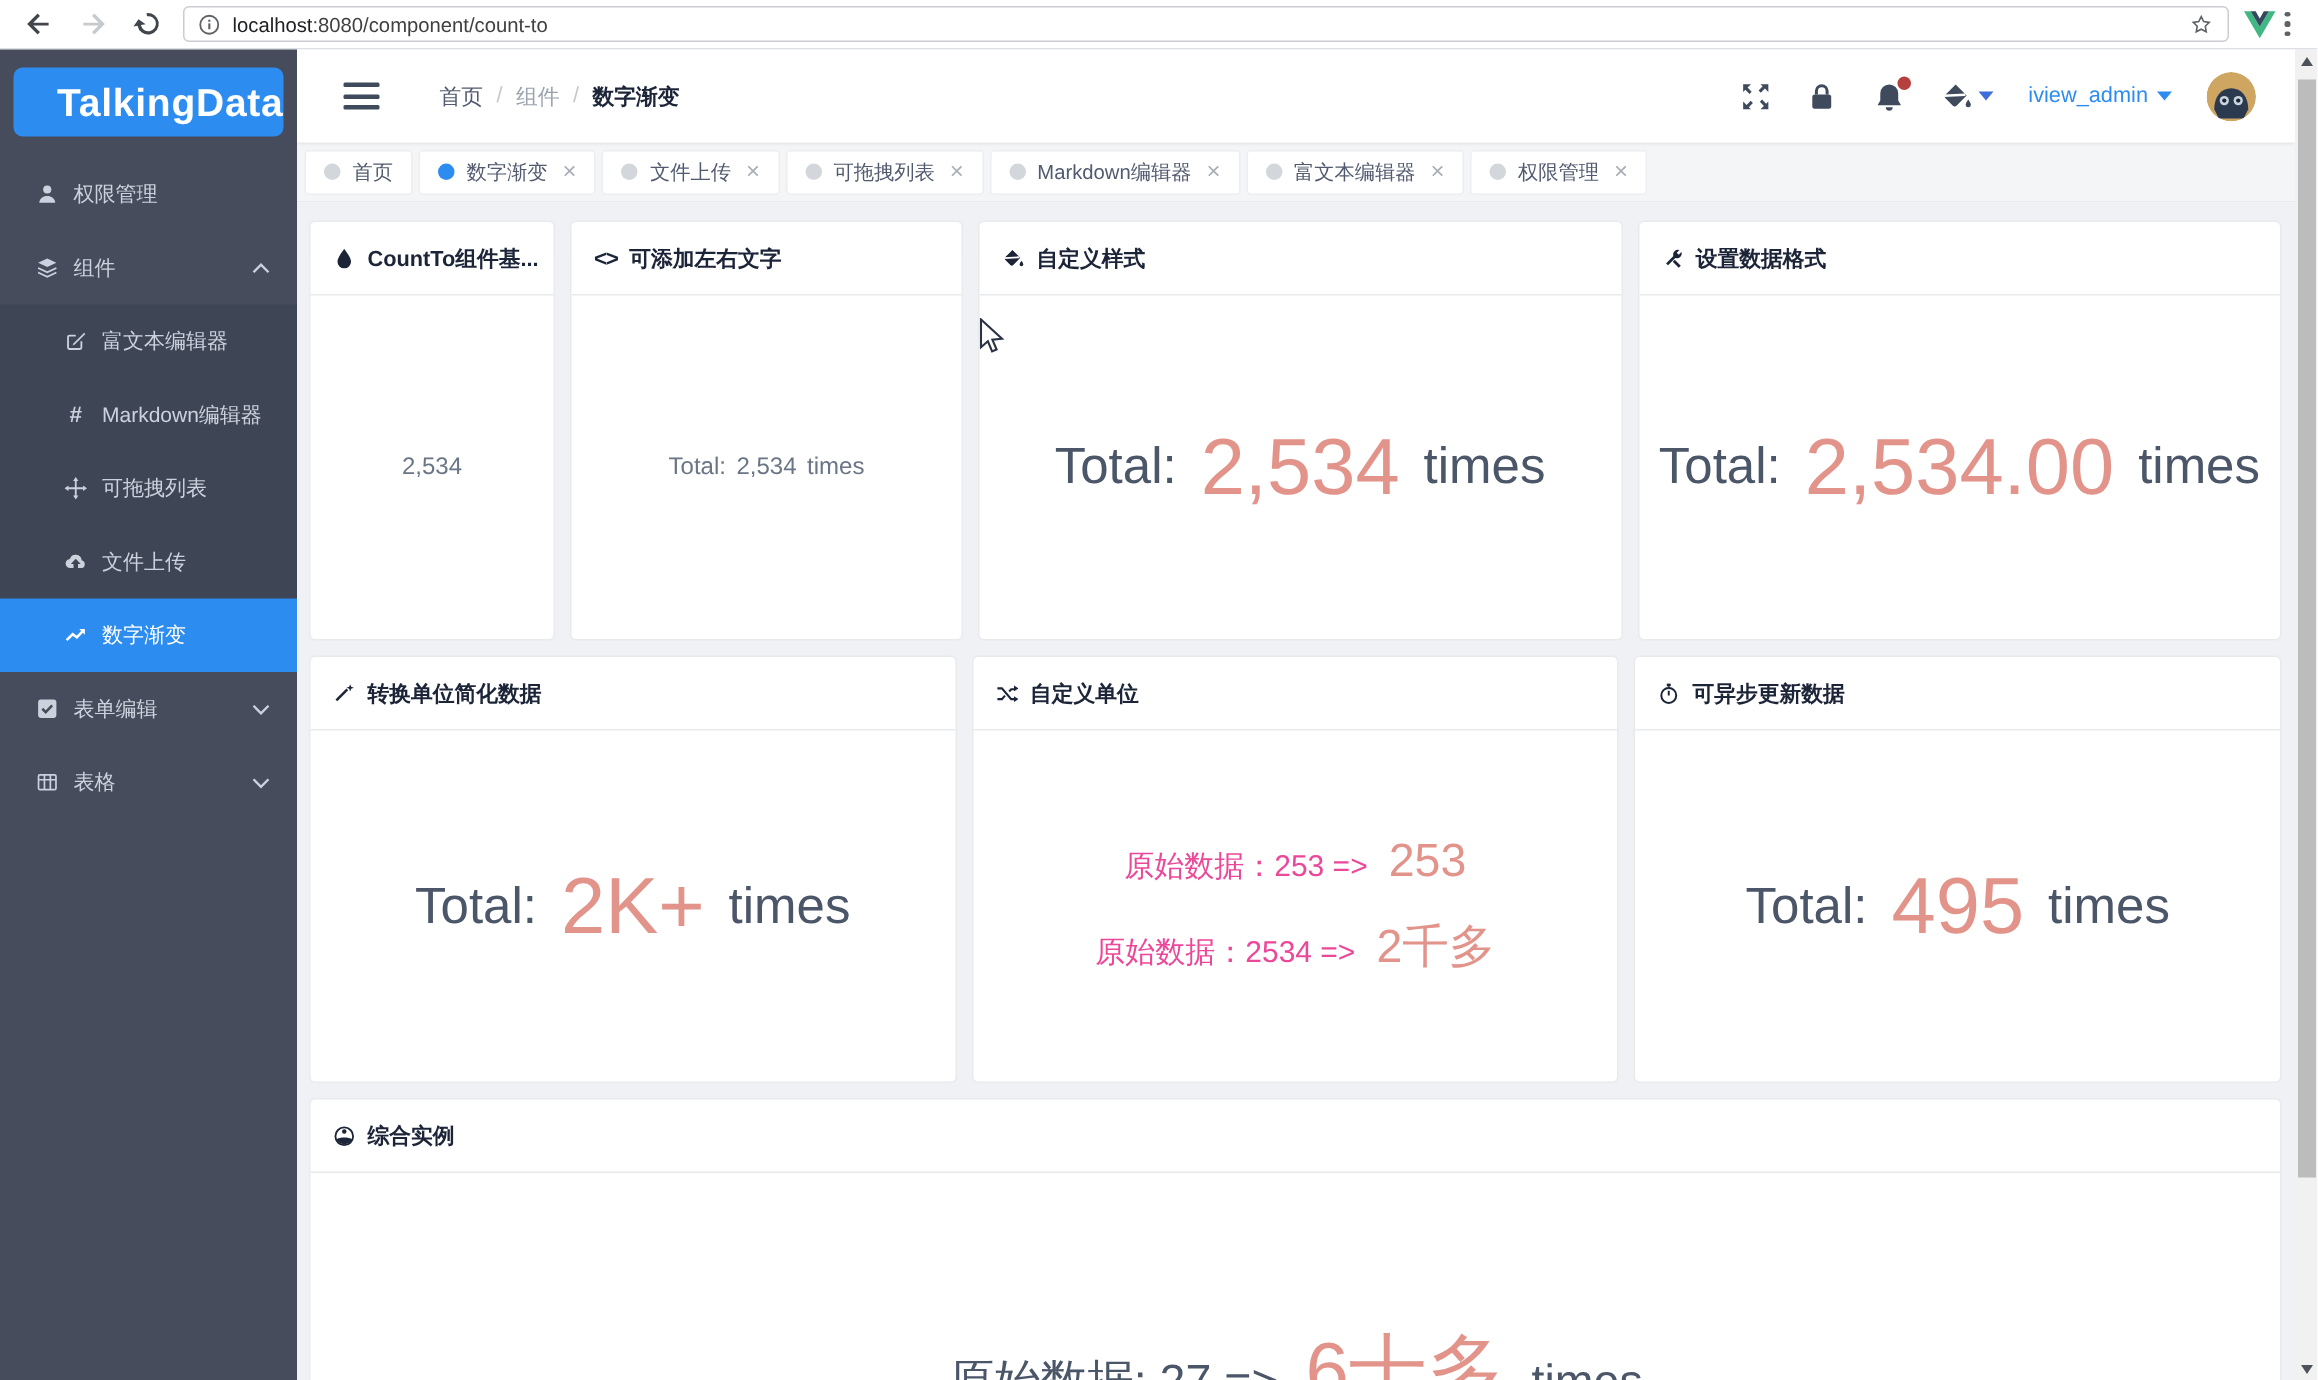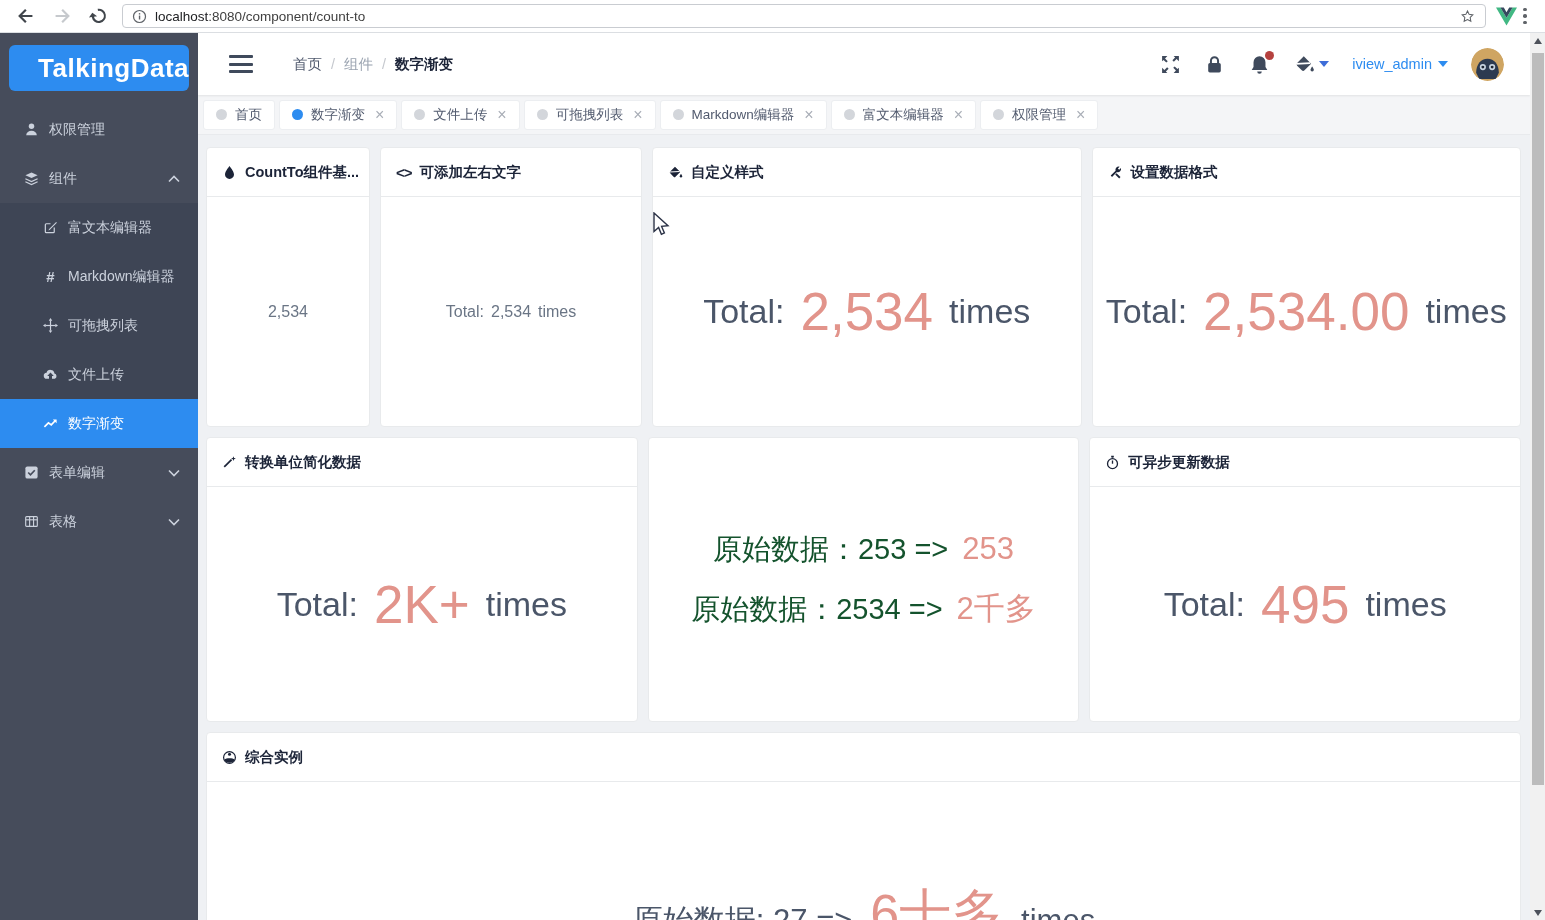--- a/index.html
+++ b/index.html
@@ -84,21 +84,21 @@
             white-space:nowrap; overflow:hidden; }
   .card-h .ci { width:15px; height:15px; flex:0 0 auto; }
   .card-h .code-glyph { font-weight:bold; font-size:15px; letter-spacing:-1px; }
   .card-b { flex:1; display:flex; align-items:center; justify-content:center; }
   .card-b.col { flex-direction:column; }
   .sm-count { font-size:16px; color:#6a7585; }
   .sm-count .gap { margin:0 7px; }
   .t-big { font-size:34px; color:#4b5669; }
   .v-big { font-size:53px; color:#e2948b; margin:0 16px; }
   .u-line { margin:9px 0; }
-  .u-lbl { font-size:29px; color:#14532d; }
+  .u-lbl { font-size:20px; color:#ec4899; }
   .u-val { font-size:31px; color:#e2948b; margin-left:14px; }
   .r3 .card-b { align-items:flex-start; }
   .combo-line { margin-top:97px; }
   .t-big2 { font-size:31px; color:#4b5669; }
   .v-big2 { font-size:52px; color:#e2948b; margin:0 14px; }
 
   
   .scrollbar { position:absolute; top:33px; right:0; width:15px; bottom:0; background:#f1f1f1; z-index:3; }
   .sb-btn { height:15px; display:flex; align-items:center; justify-content:center; cursor:pointer; }
   .tri-u { width:0; height:0; border-left:4px solid transparent; border-right:4px solid transparent;
@@ -407,20 +407,29 @@
         <span>转换单位简化数据</span>
       </div>
       <div class="card-b">
         <span class="t-big">Total:</span>
         <span class="v-big">2K+</span>
         <span class="t-big">times</span>
       </div>
     </div>
 
     <div class="card">
+      <div class="card-h">
+        <svg class="ci" viewBox="0 0 16 16">
+          <path d="M1 4.2h3.2l6.6 7.6H14" fill="none" stroke="#1c2438" stroke-width="1.5"></path>
+          <path d="M1 11.8h3.2l2.2-2.5M9.4 6.4l1.4-1.6H14" fill="none" stroke="#1c2438" stroke-width="1.5"></path>
+          <path d="M12.8 2.2L16 4.2l-3.2 2z" fill="#1c2438"></path>
+          <path d="M12.8 9.8l3.2 2-3.2 2z" fill="#1c2438"></path>
+        </svg>
+        <span>自定义单位</span>
+      </div>
       <div class="card-b col">
         <div class="u-line">
           <span class="u-lbl">原始数据：253 =&gt;</span><span class="u-val">253</span>
         </div>
         <div class="u-line">
           <span class="u-lbl">原始数据：2534 =&gt;</span><span class="u-val">2千多</span>
         </div>
       </div>
     </div>
 

